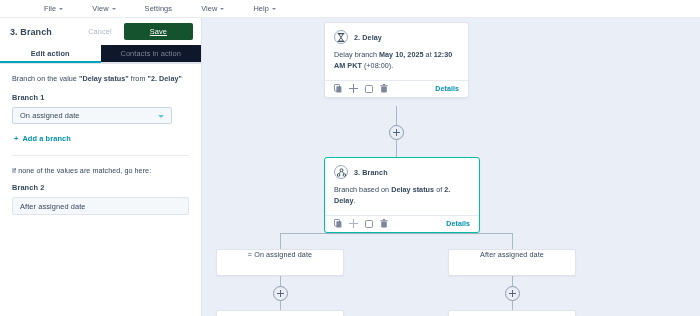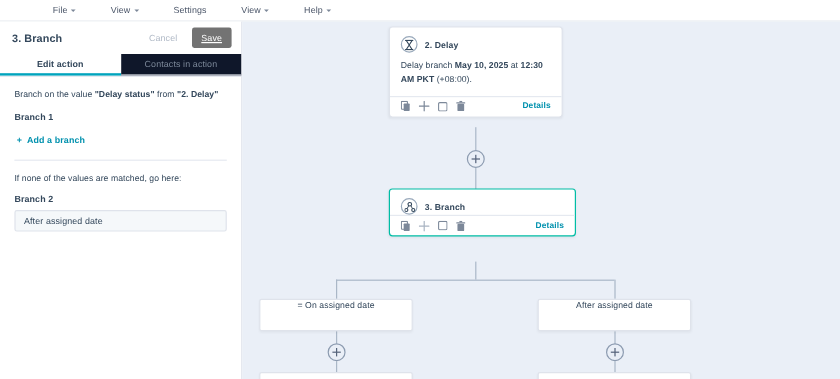--- a/index.html
+++ b/index.html
@@ -50,22 +50,22 @@
     display: flex; align-items: center; justify-content: space-between;
     padding: 0 8px 0 10px;
   }
   .panel-title { font-size: 9px; font-weight: bold; color: #33475b; letter-spacing: .1px; }
   .head-actions { display: flex; align-items: center; gap: 6px; justify-content: space-between; }
   .btn-cancel {
     font-size: 7.4px; color: #b0b9c6; background: transparent;
     border: none; padding: 3px 6px; cursor: pointer; letter-spacing: .1px;
   }
   .btn-save {
-    font-size: 7.4px; color: #ffffff; background: #737373;
-    border: none; border-radius: 2px; padding: 4px 8px; cursor: pointer; letter-spacing: .1px; text-decoration: underline;
+    font-size: 7.4px; color: #ffffff; background: #14532d;
+    border: none; border-radius: 2px; padding: 4px 26px; cursor: pointer; letter-spacing: .1px; text-decoration: underline;
   }
   .tabs { display: flex; height: 19px; flex: 0 0 19px; border-bottom: 1px solid #dfe3eb; }
   .tab {
     flex: 1 1 50%;
     display: flex; align-items: center; justify-content: center;
     font-size: 7.4px; color: #7c8899; cursor: pointer; letter-spacing: .1px;
     background: #0f172a; border-bottom: 1px solid #dfe3eb;
   }
   .tab.active {
     background: #ffffff; color: #33475b; font-weight: bold;
@@ -208,20 +208,27 @@
 
       <div class="panel-content">
 
         <div class="desc">
           <span>Branch on the value </span><b>"Delay status"</b><span> from </span><b>"2. Delay"</b>
         </div>
 
         <div class="field-label">Branch 1</div>
 
 
+        <div class="row">
+          <div class="select">
+            <span>On assigned date</span>
+            <span class="caret"></span>
+          </div>
+          <div style="width:10px;flex:0 0 10px"></div>
+        </div>
 
         <div class="add-branch">
           <span>+</span>
           <span>Add a branch</span>
         </div>
 
         <div class="divider"></div>
 
         <div class="note">If none of the values are matched, go here:</div>
         <div class="field-label">Branch 2</div>
@@ -287,20 +294,23 @@
           <div class="node-icon">
             <svg width="9" height="9" viewBox="0 0 9 9">
               <circle cx="4.5" cy="2.2" r="1.5" fill="none" stroke="#33475b" stroke-width="0.9"></circle>
               <circle cx="1.6" cy="7" r="1.3" fill="none" stroke="#33475b" stroke-width="0.9"></circle>
               <circle cx="7.4" cy="7" r="1.3" fill="none" stroke="#33475b" stroke-width="0.9"></circle>
               <path d="M3.6 3.4 L2.3 5.8 M5.4 3.4 L6.7 5.8" stroke="#33475b" stroke-width="0.8"></path>
             </svg>
           </div>
           <div class="node-title">3. Branch</div>
         </div>
+        <div class="node-body">
+          <span>Branch based on </span><b>Delay status</b><span> of </span><b>2. Delay</b><span>.</span>
+        </div>
         <div class="node-foot">
           <div class="foot-icons">
             <svg width="8" height="9" viewBox="0 0 8 9">
               <rect x="0.5" y="0.5" width="5" height="6.5" rx="0.6" fill="none" stroke="#7c8899" stroke-width="0.9"></rect>
               <rect x="2.4" y="2.2" width="5" height="6.3" rx="0.6" fill="#7c8899"></rect>
             </svg>
             <svg width="9" height="9" viewBox="0 0 9 9">
               <path d="M4.5 0.4V8.6M0.4 4.5H8.6" stroke="#a9b4c2" stroke-width="1" stroke-linecap="round"></path>
             </svg>
             <svg width="8" height="8" viewBox="0 0 8 8">

